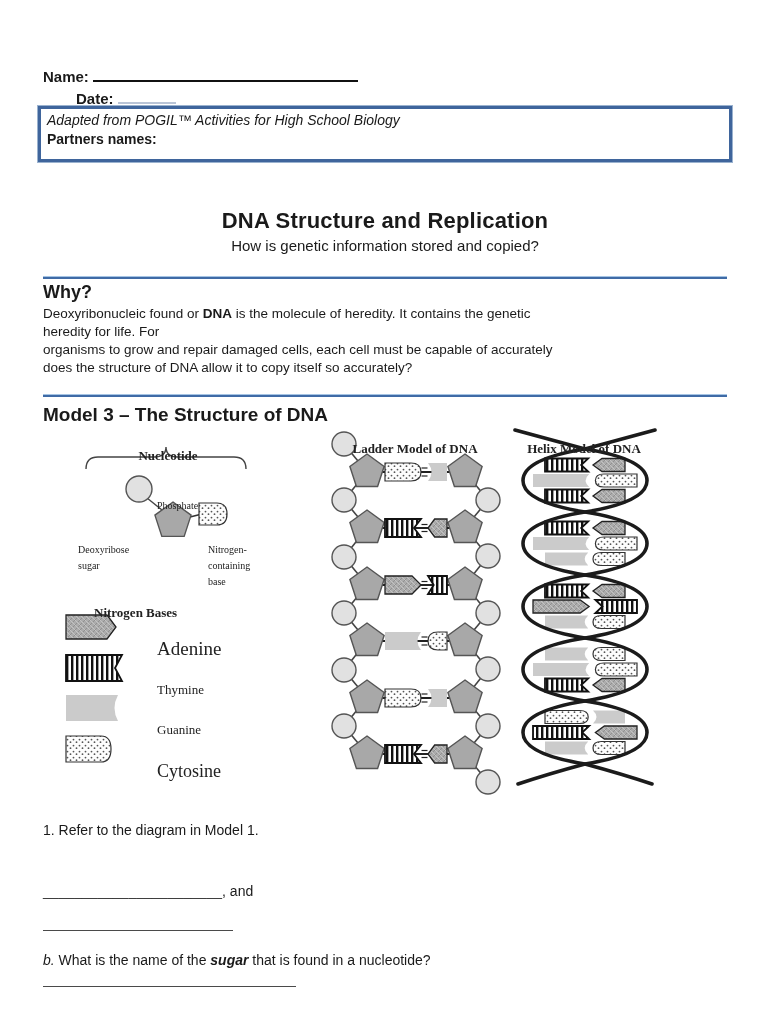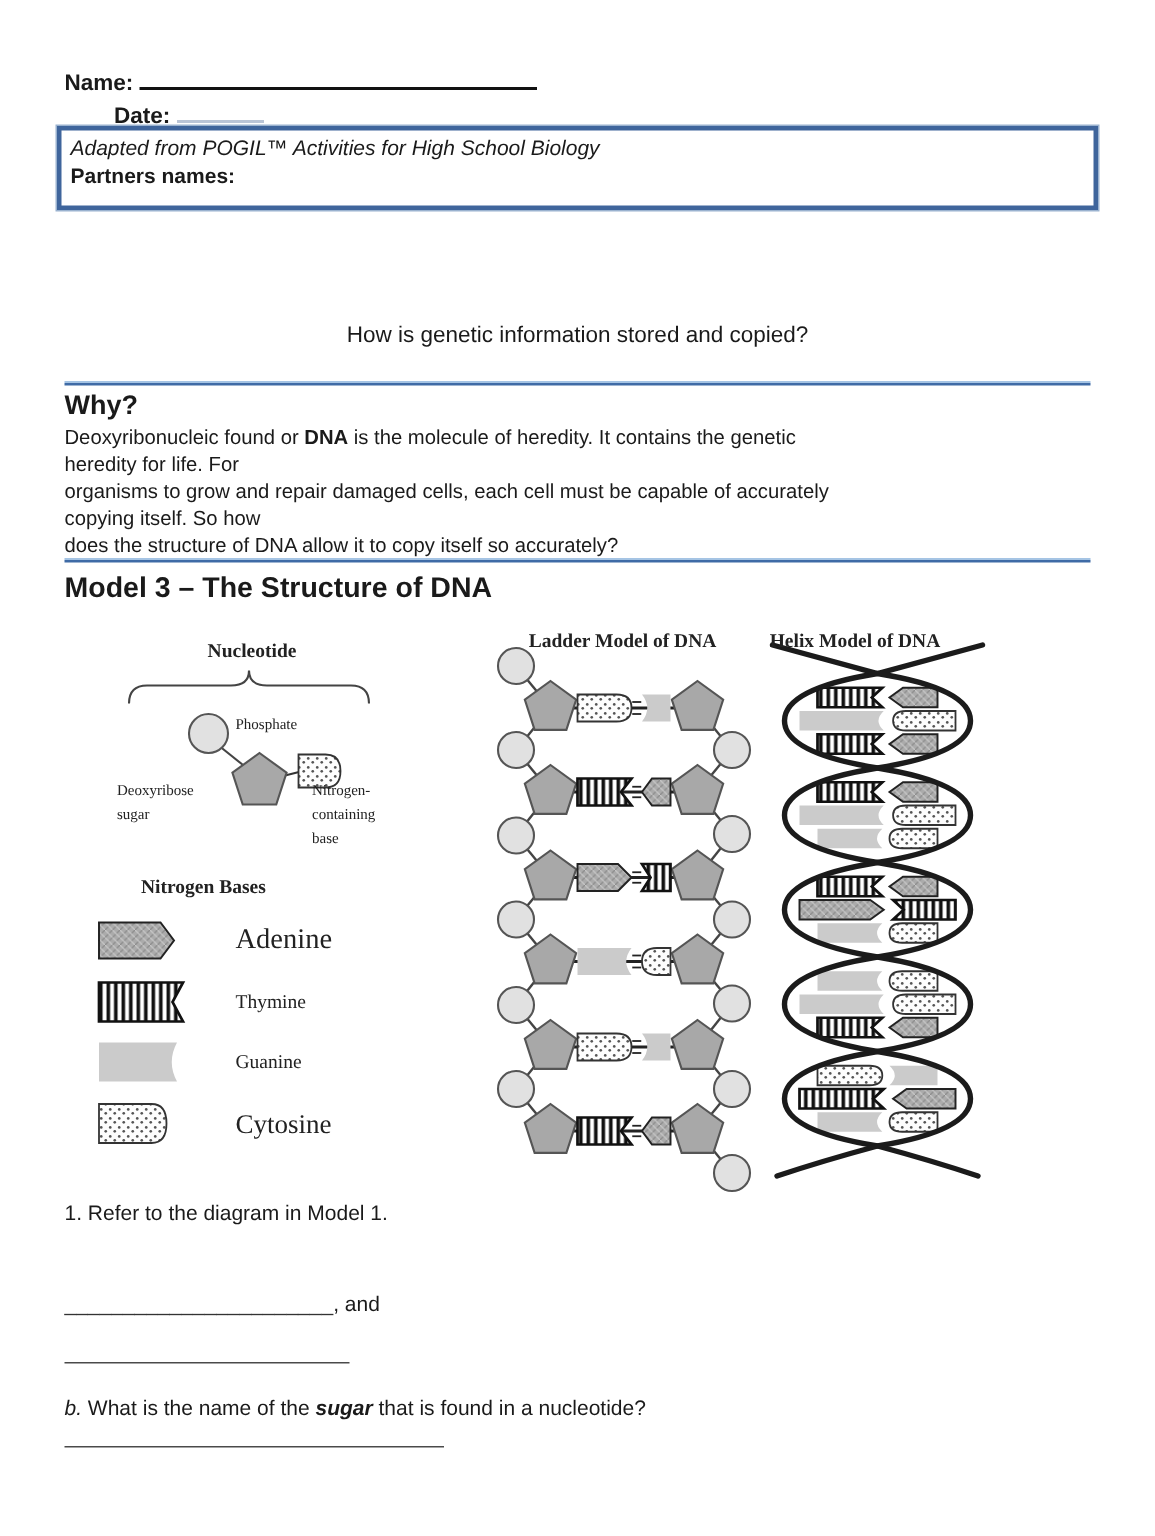--- a/index.html
+++ b/index.html
@@ -22,21 +22,21 @@
   .rule-1{top:254px;}
   .rule-2{top:372px;}
   .why-h{left:43px;top:260px;font-size:18px;font-weight:bold;}
   .why-p{left:43px;top:283px;width:684px;font-size:13.5px;line-height:18px;}
   .model-h{left:43px;top:382px;font-size:19px;font-weight:bold;}
   
   .ser{font-family:"Liberation Serif",serif;color:#222;}
   .fig-lbl{font-size:10px;line-height:16px;}
   .fig-lbl-b{font-size:13px;font-weight:bold;}
   #diagram-svg{position:absolute;left:0;top:0;width:770px;height:1024px;pointer-events:none;}
-  .lbl-layer{z-index:2;}
+  .lbl-layer{z-index:2;margin-top:22px;}
   
   .q{left:43px;font-size:14px;white-space:nowrap;}
   .q1{top:800px;}
   .qa1{top:839px;}
   .qa2{top:861px;}
   .qb{top:930px;}
   .ans-line{border-top:1.5px solid #4a4a4a;height:0;}
   .ans-1{left:43px;top:908px;width:190px;}
   .ans-2{left:43px;top:964px;width:253px;}
   .blank{color:#333;letter-spacing:0;}
@@ -200,29 +200,29 @@
   </div>
   <div class="abs date-line lbl-layer">
     <span>Date:</span>
     <span class="date-fill"></span>
   </div>
   <div class="abs info-box lbl-layer">
     <div class="i">Adapted from POGIL™ Activities for High School Biology</div>
     <div class="b">Partners names:</div>
   </div>
 
+  <div class="abs doc-title lbl-layer">DNA Structure and Replication</div>
   <div class="abs doc-subtitle lbl-layer">How is genetic information stored and copied?</div>
 
   <div class="abs blue-rule rule-1 lbl-layer"></div>
   <div class="abs why-h lbl-layer">Why?</div>
   <div class="abs why-p lbl-layer">
     <div><span>Deoxyribonucleic found or </span><span class="b">DNA</span><span> is the molecule of heredity. It contains the genetic</span></div>
     <div>heredity for life. For</div>
     <div>organisms to grow and repair damaged cells, each cell must be capable of accurately</div>
-    <div>copying itself. So how</div>
     <div>does the structure of DNA allow it to copy itself so accurately?</div>
   </div>
   <div class="abs blue-rule rule-2 lbl-layer"></div>
 
   <div class="abs model-h lbl-layer">Model 3 – The Structure of DNA</div>
 
   <div class="abs ser fig-lbl-b lbl-layer" style="left:118px;top:426px;width:100px;text-align:center;">Nucleotide</div>
   <div class="abs ser fig-lbl lbl-layer" style="left:157px;top:476px;">Phosphate</div>
   <div class="abs ser fig-lbl lbl-layer" style="left:78px;top:520px;">
     <div>Deoxyribose</div>
@@ -232,21 +232,21 @@
     <div>Nitrogen-</div>
     <div>containing</div>
     <div>base</div>
   </div>
   <div class="abs ser fig-lbl-b lbl-layer" style="left:94px;top:583px;">Nitrogen Bases</div>
   <div class="abs ser fig-lbl lbl-layer" style="left:157px;top:619px;font-size:19px;">Adenine</div>
   <div class="abs ser fig-lbl lbl-layer" style="left:157px;top:660px;font-size:13px;">Thymine</div>
   <div class="abs ser fig-lbl lbl-layer" style="left:157px;top:700px;font-size:13px;">Guanine</div>
   <div class="abs ser fig-lbl lbl-layer" style="left:157px;top:741px;font-size:18px;">Cytosine</div>
   <div class="abs ser fig-lbl-b lbl-layer" style="left:337px;top:419px;width:156px;text-align:center;">Ladder Model of DNA</div>
-  <div class="abs ser fig-lbl-b lbl-layer" style="left:490px;top:419px;width:160px;text-align:center;">Helix Model of DNA</div>
+  <div class="abs ser fig-lbl-b lbl-layer" style="left:504px;top:419px;width:160px;text-align:center;">Helix Model of DNA</div>
 
   <div class="abs q q1 lbl-layer">1. Refer to the diagram in Model 1.</div>
   <div class="abs q qa2 lbl-layer">
     <span class="blank">_______________________</span><span>, and</span>
   </div>
   <div class="abs ans-line ans-1 lbl-layer"></div>
   <div class="abs q qb lbl-layer">
     <span class="i">b.</span><span> What is the name of the </span><span class="b i">sugar</span><span> that is found in a nucleotide?</span>
   </div>
   <div class="abs ans-line ans-2 lbl-layer"></div>

